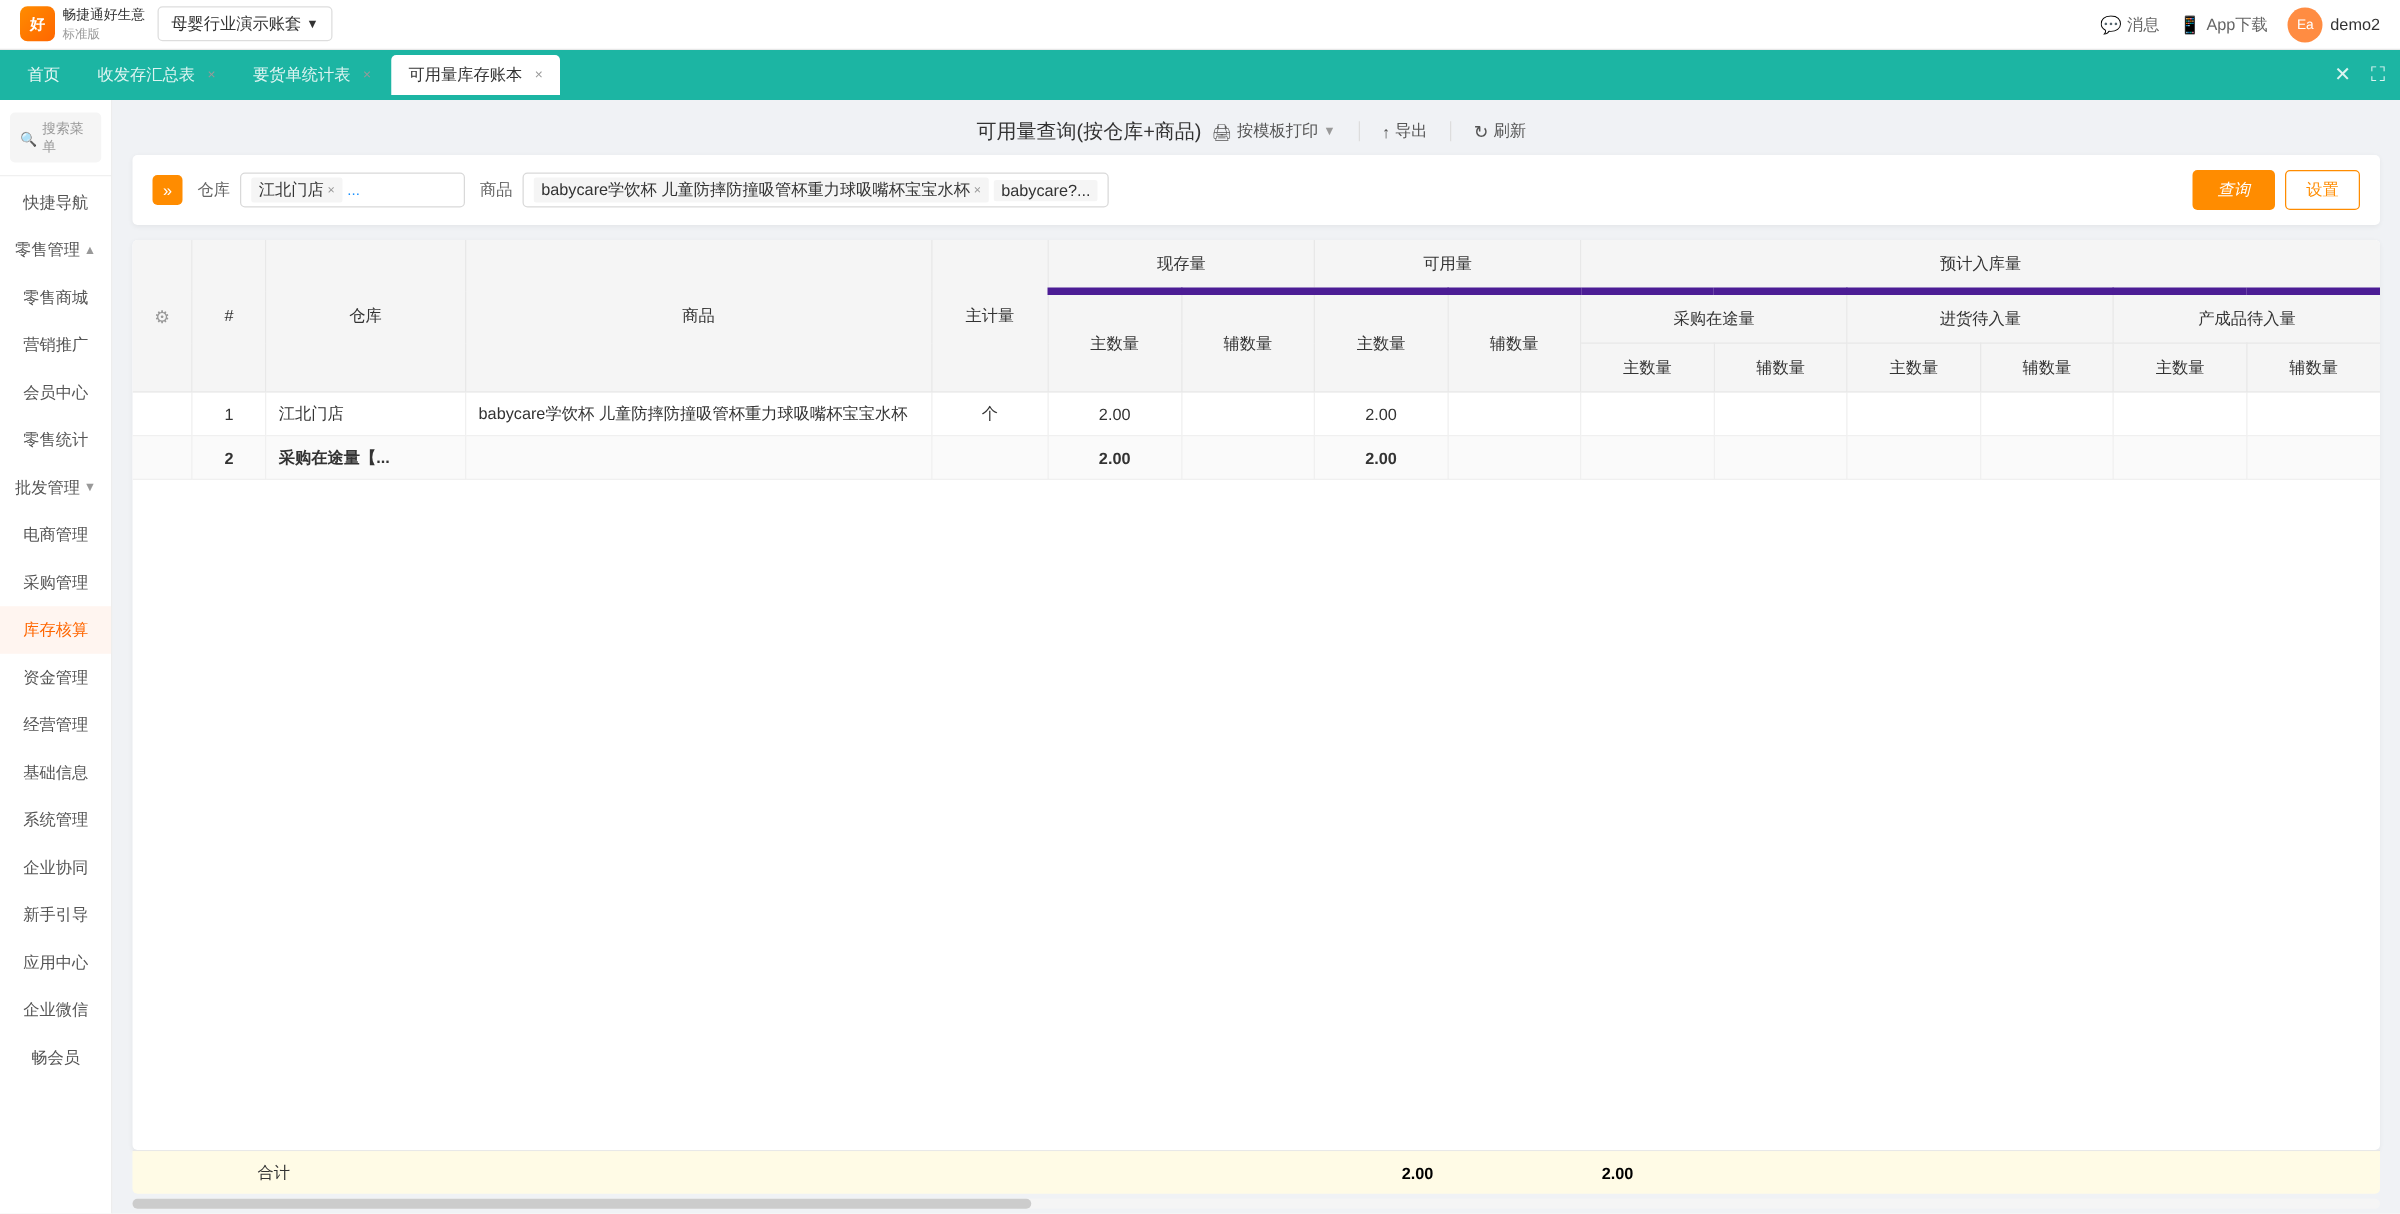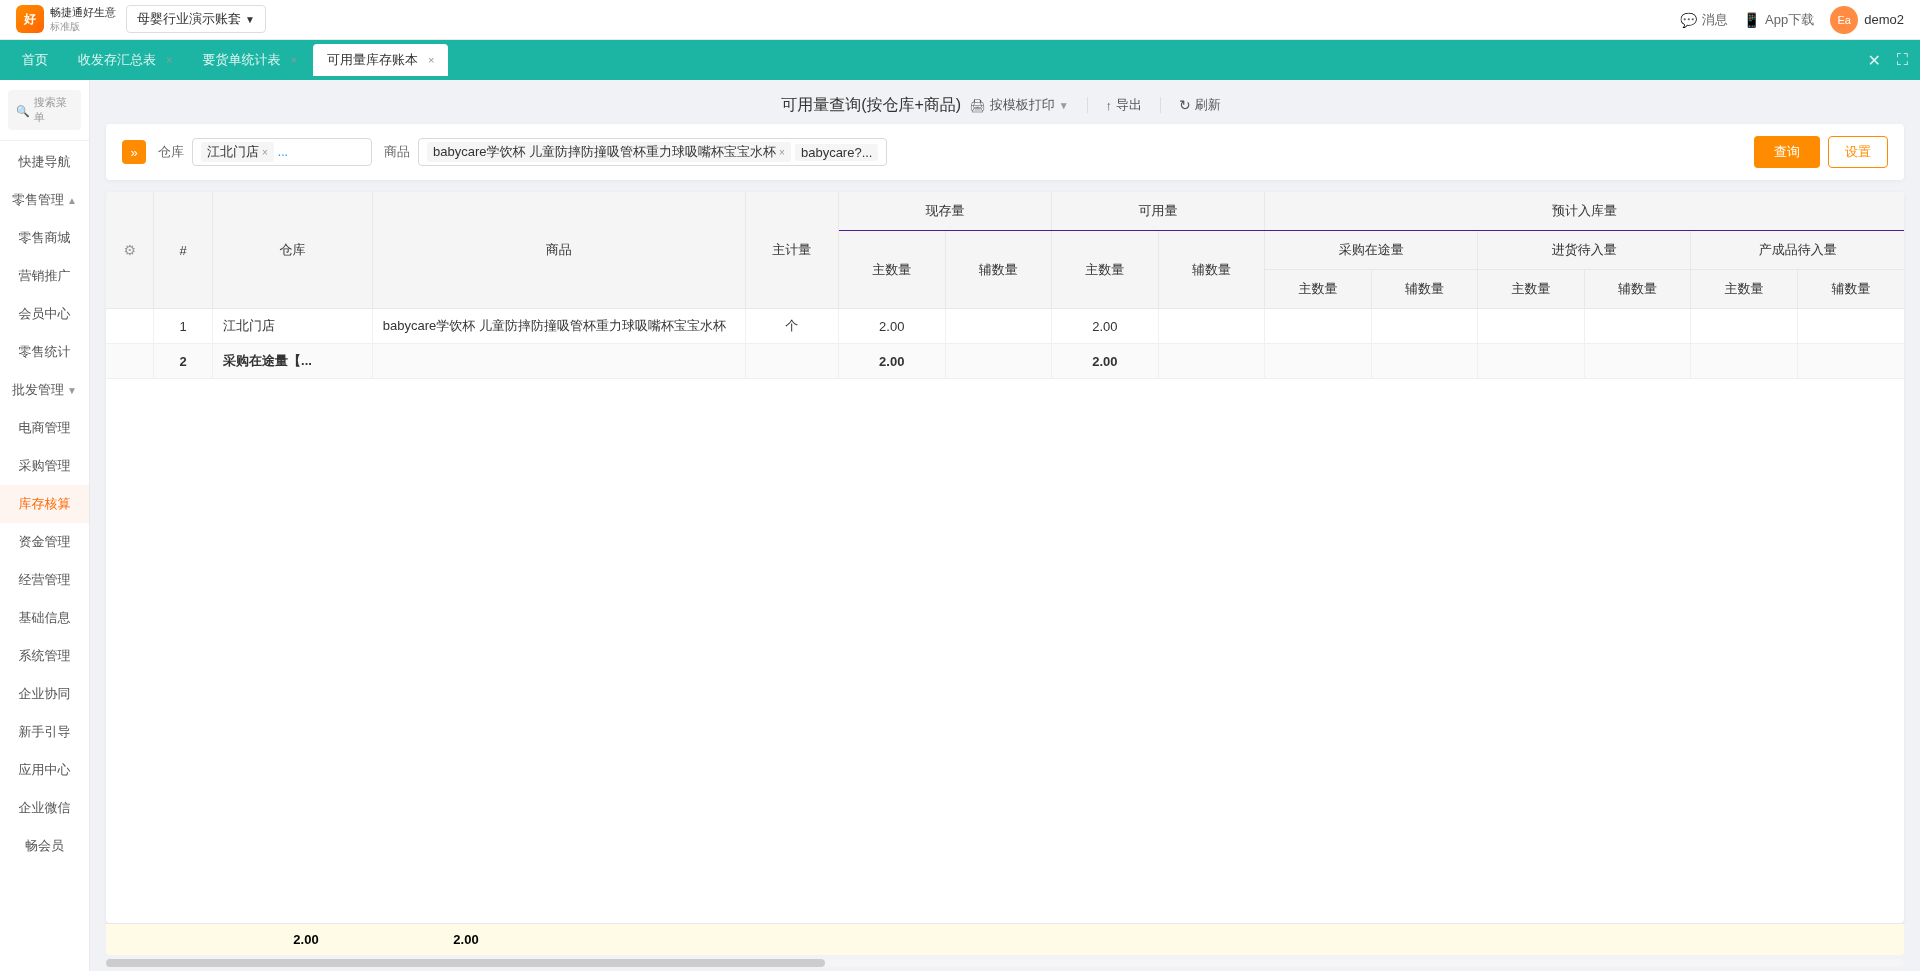--- a/index.html
+++ b/index.html
@@ -148,21 +148,21 @@
     .filter-tag {
       display: flex; align-items: center; gap: 3px;
       background: #f5f5f5; border-radius: 2px; padding: 1px 6px;
       font-size: 12px; color: #333;
     }
     .filter-tag .remove { color: #999; cursor: pointer; font-size: 10px; }
     .filter-more { color: #1890ff; font-size: 12px; cursor: pointer; }
     .filter-actions { margin-left: auto; display: flex; gap: 8px; }
     .btn-query {
       background: #ff8c00; color: #fff; border: none;
-      padding: 6px 20px; border-radius: 4px; cursor: pointer; font-size: 13px;
+      padding: 6px 20px; border-radius: 4px; cursor: pointer; font-size: 13px; font-style: italic;
     }
     .btn-settings {
       background: #fff; color: #ff8c00; border: 1px solid #ff8c00;
       padding: 6px 16px; border-radius: 4px; cursor: pointer; font-size: 13px;
     }
 
     
     .table-container {
       background: #fff;
       margin: 0 16px;
@@ -182,21 +182,21 @@
       border-right: 1px solid #e8e8e8;
       padding: 10px 10px;
       text-align: center;
       font-weight: 500;
       color: #333;
       font-size: 13px;
       white-space: nowrap;
     }
     thead tr th:last-child { border-right: none; }
     .th-group {
-      border-bottom: 1px solid #4c1d95;
+      border-bottom: 6px solid #4c1d95;
     }
     tbody tr td {
       padding: 8px 10px;
       border-bottom: 1px solid #f0f0f0;
       border-right: 1px solid #f0f0f0;
       text-align: center;
       color: #333;
       font-size: 13px;
     }
     tbody tr td:last-child { border-right: none; }
@@ -510,20 +510,23 @@
             <td></td>
             <td></td>
           </tr>
         </tbody>
       </table>
     </div>
 
     <div class="table-footer">
       <div style="width:36px;"></div>
       <div style="width:44px;"></div>
+      <div style="flex:1;display:flex;align-items:center;">
+        <span class="footer-label">合计</span>
+      </div>
       <div style="width:70px;"></div>
       <div style="width:80px;text-align:center;font-weight:600;">2.00</div>
       <div style="width:80px;"></div>
       <div style="width:80px;text-align:center;font-weight:600;">2.00</div>
       <div style="width:80px;"></div>
       <div style="width:80px;"></div>
       <div style="width:80px;"></div>
       <div style="width:80px;"></div>
       <div style="width:80px;"></div>
       <div style="width:80px;"></div>

